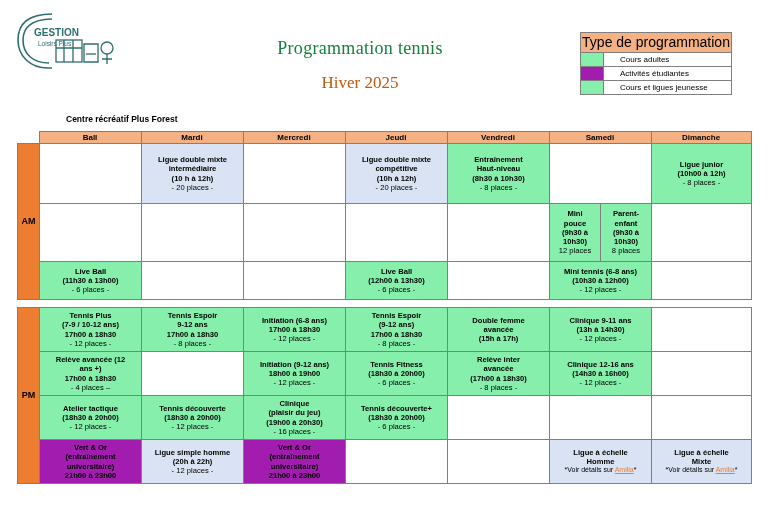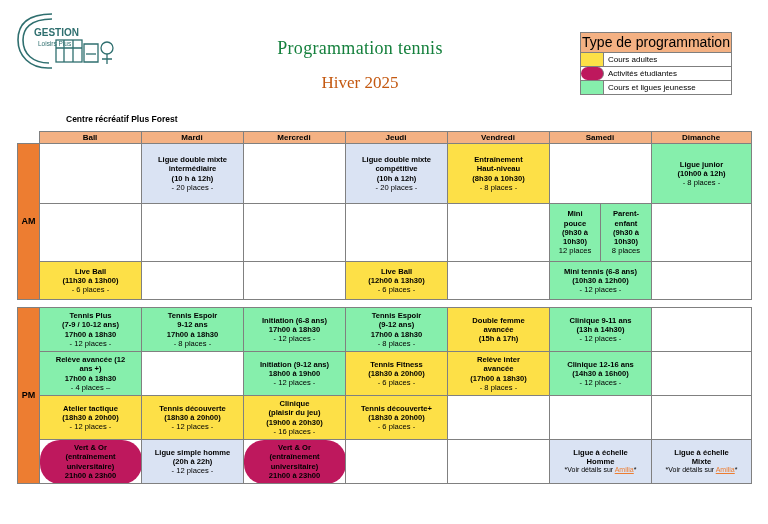--- a/index.html
+++ b/index.html
@@ -75,21 +75,21 @@
     border-bottom: 1px solid #7f7f7f;
     height: 13px;
   }
   .legend-row:last-child { border-bottom: none; }
   .legend-swatch {
     width: 22px;
     border-right: 1px solid #7f7f7f;
     flex: 0 0 22px;
   }
   .legend-label {
-    padding-left: 4px;
+    padding-left: 16px;
     line-height: 13px;
     font-size: 8px;
   }
 
   
   .subhead {
     position: absolute;
     top: 114px;
     left: 0;
     width: 768px;
@@ -129,24 +129,24 @@
     font-weight: bold;
     font-size: 9px;
     width: 22px;
   }
 
   
   #days-table { top: 131px; width: 734px; }
   #am-table { top: 143px; width: 734px; }
   #pm-table { top: 307px; width: 734px; }
 
-  .c-adult  { background: #fde047; }  
+  .c-adult  { background: #86efac; }  
   .c-ligue  { background: #dae3f3; }  
   .c-jeun   { background: #86efac; }  
-  .c-etud   { background: #be185d; border-radius: 20px; }  
+  .c-etud   { background: #a21caf; }  
   .c-white  { background: #ffffff; }
 
   .b { font-weight: bold; }
   .cell-lines div { display: block; }
   .link { color: #ed7d31; text-decoration: underline; }
   .small { font-size: 7px; }
 </style>
 </head>
 <body>
 

